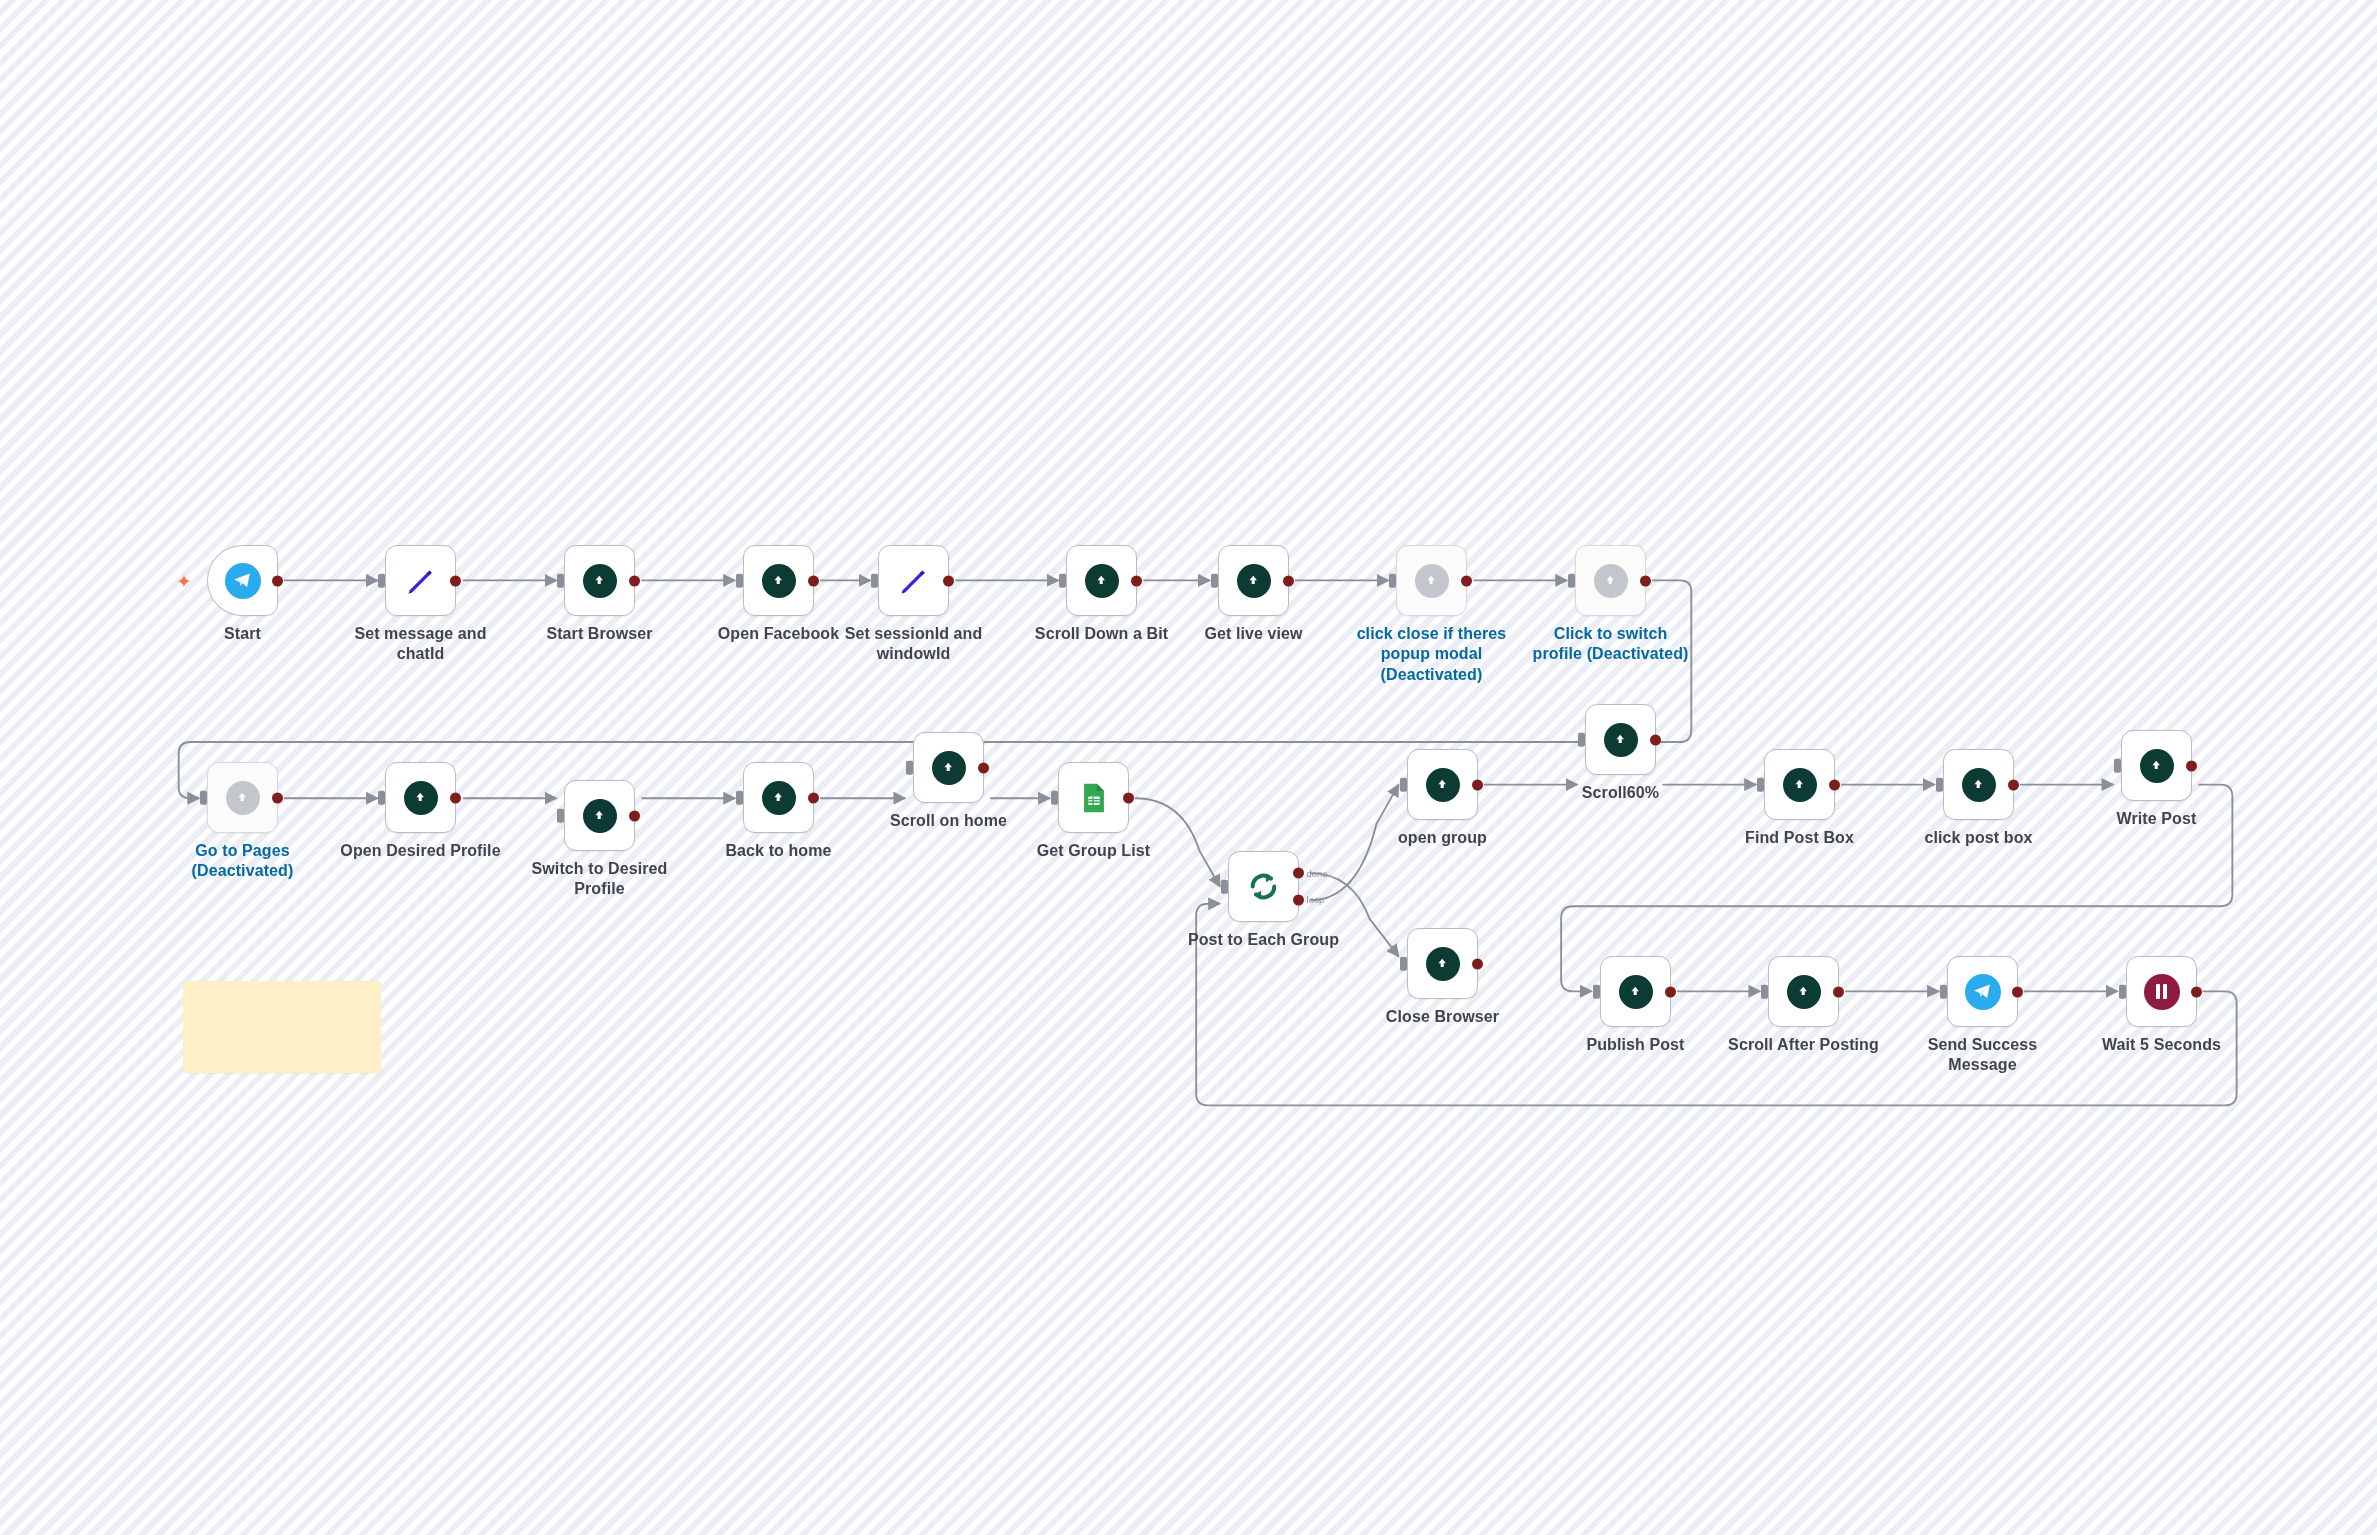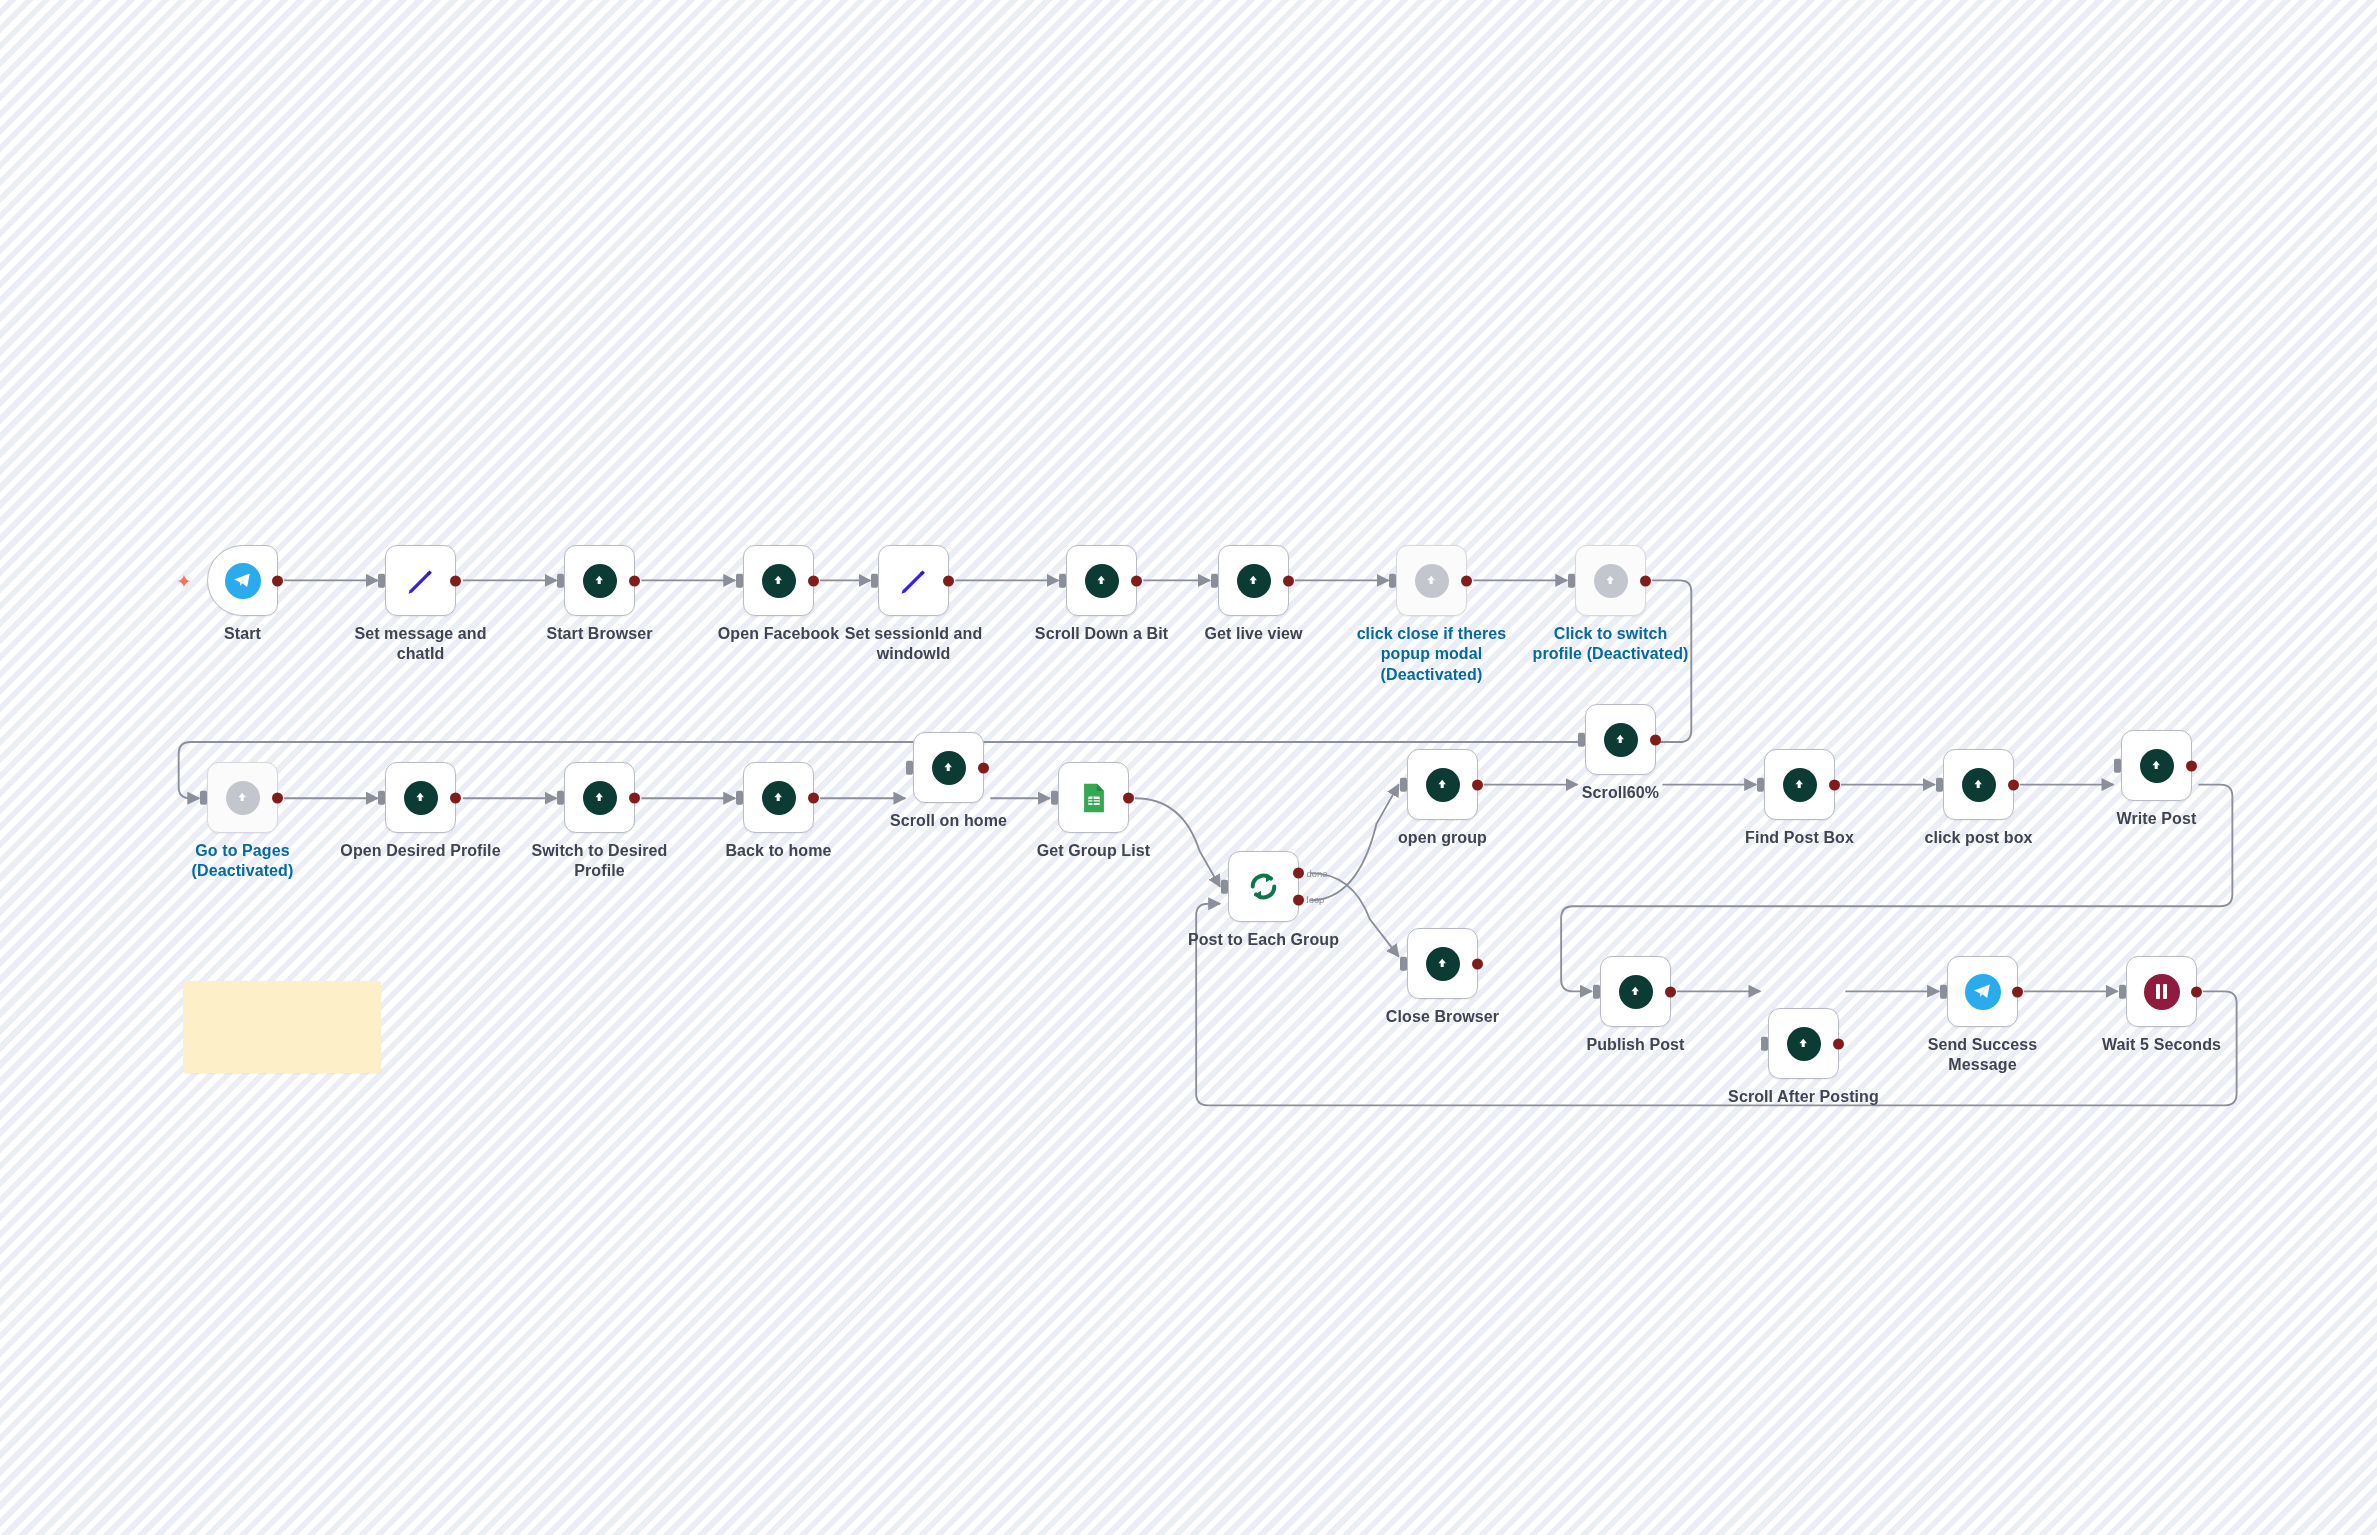--- a/index.html
+++ b/index.html
@@ -325,21 +325,21 @@
           <div class="icon-airtop">
             <svg width="20.4" height="20.4" viewBox="0 0 24 24">
               <rect x="3.5" y="3.5" width="17" height="17" rx="6" fill="#0c3b33"></rect>
               <path d="M12 6.8 L16.4 12 L13.8 12 L13.8 16.6 L10.2 16.6 L10.2 12 L7.6 12 Z" fill="#ffffff"></path>
             </svg>
           </div>
         </span>
         <span class="port out"></span>
         <span class="node-label">Open Desired Profile</span>
       </div>
-      <div class="node" style="left: 564px; top: 762px;">
+      <div class="node" style="left: 564px; top: 780px;">
         <span class="in-stub"></span>
         <span class="icon-wrap">
           <div class="icon-airtop">
             <svg width="20.4" height="20.4" viewBox="0 0 24 24">
               <rect x="3.5" y="3.5" width="17" height="17" rx="6" fill="#0c3b33"></rect>
               <path d="M12 6.8 L16.4 12 L13.8 12 L13.8 16.6 L10.2 16.6 L10.2 12 L7.6 12 Z" fill="#ffffff"></path>
             </svg>
           </div>
         </span>
         <span class="port out"></span>
@@ -486,21 +486,21 @@
           <div class="icon-airtop">
             <svg width="20.4" height="20.4" viewBox="0 0 24 24">
               <rect x="3.5" y="3.5" width="17" height="17" rx="6" fill="#0c3b33"></rect>
               <path d="M12 6.8 L16.4 12 L13.8 12 L13.8 16.6 L10.2 16.6 L10.2 12 L7.6 12 Z" fill="#ffffff"></path>
             </svg>
           </div>
         </span>
         <span class="port out"></span>
         <span class="node-label">Publish Post</span>
       </div>
-      <div class="node" style="left: 1768px; top: 1008px;">
+      <div class="node" style="left: 1768px; top: 956px;">
         <span class="in-stub"></span>
         <span class="icon-wrap">
           <div class="icon-airtop">
             <svg width="20.4" height="20.4" viewBox="0 0 24 24">
               <rect x="3.5" y="3.5" width="17" height="17" rx="6" fill="#0c3b33"></rect>
               <path d="M12 6.8 L16.4 12 L13.8 12 L13.8 16.6 L10.2 16.6 L10.2 12 L7.6 12 Z" fill="#ffffff"></path>
             </svg>
           </div>
         </span>
         <span class="port out"></span>

